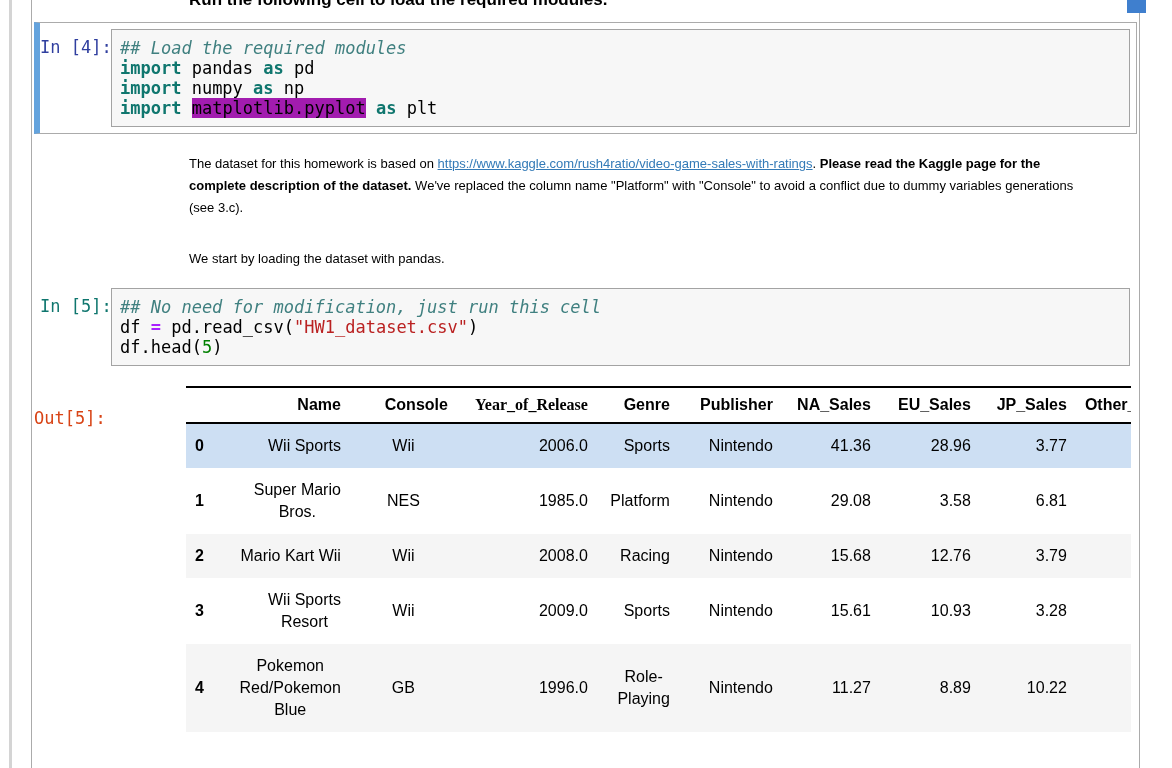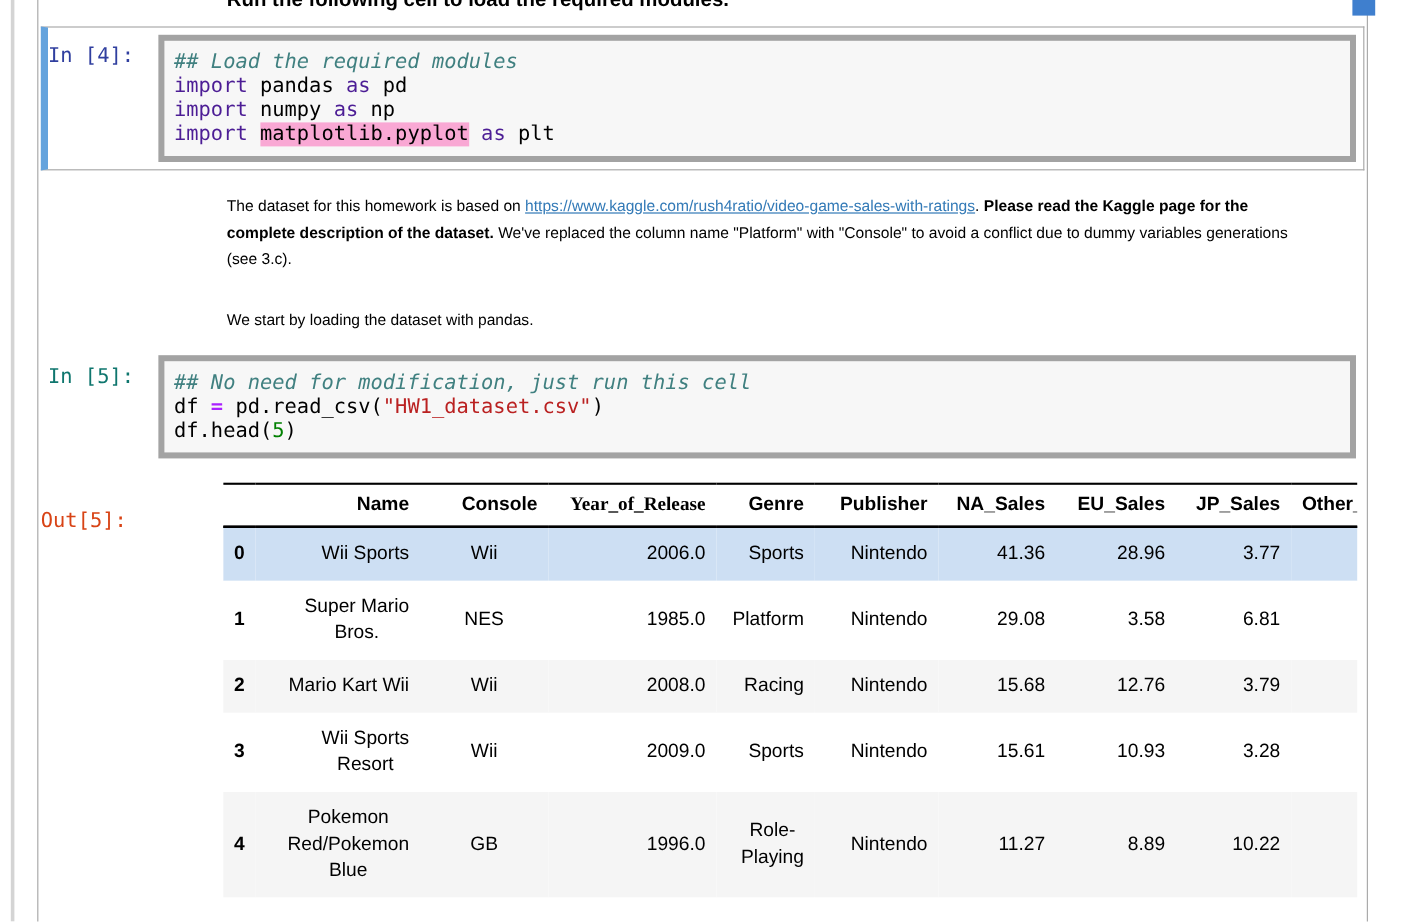--- a/index.html
+++ b/index.html
@@ -62,36 +62,36 @@
     width: 145px;
     font-family: "DejaVu Sans Mono", "Liberation Mono", monospace;
     font-size: 17px;
     line-height: 20px;
     white-space: pre;
   }
   .in-prompt  { color: #303f9f; }
   .out-prompt { color: #d84315; top: 8px; }
 
   .input-area {
-    margin-left: 92px;
+    margin-left: 71px;
     background: #f7f7f7;
-    border: 5px solid #a3a3a3;
+    border: 1px solid #a3a3a3;
     padding: 8px;
     font-family: "DejaVu Sans Mono", "Liberation Mono", monospace;
     font-size: 17px;
     line-height: 20px;
     color: #000;
   }
   .code-line { white-space: pre; }
   .tok-com { color: #408080; font-style: italic; }
-  .tok-kw  { color: #4c1d95; font-weight: normal; }
+  .tok-kw  { color: #0f766e; font-weight: bold; }
   .tok-op  { color: #aa22ff; font-weight: bold; }
   .tok-str { color: #ba2121; }
   .tok-num { color: #008000; }
-  .tok-hl  { background: #f9a8d4; }
+  .tok-hl  { background: #a21caf; }
 
   
   .markdown {
     margin: 19px 2px 0 157px;
     max-width: 900px;
     font-size: 13px;
     line-height: 22px;
     color: #000;
   }
   .markdown.md2 { margin-top: 29px; }

